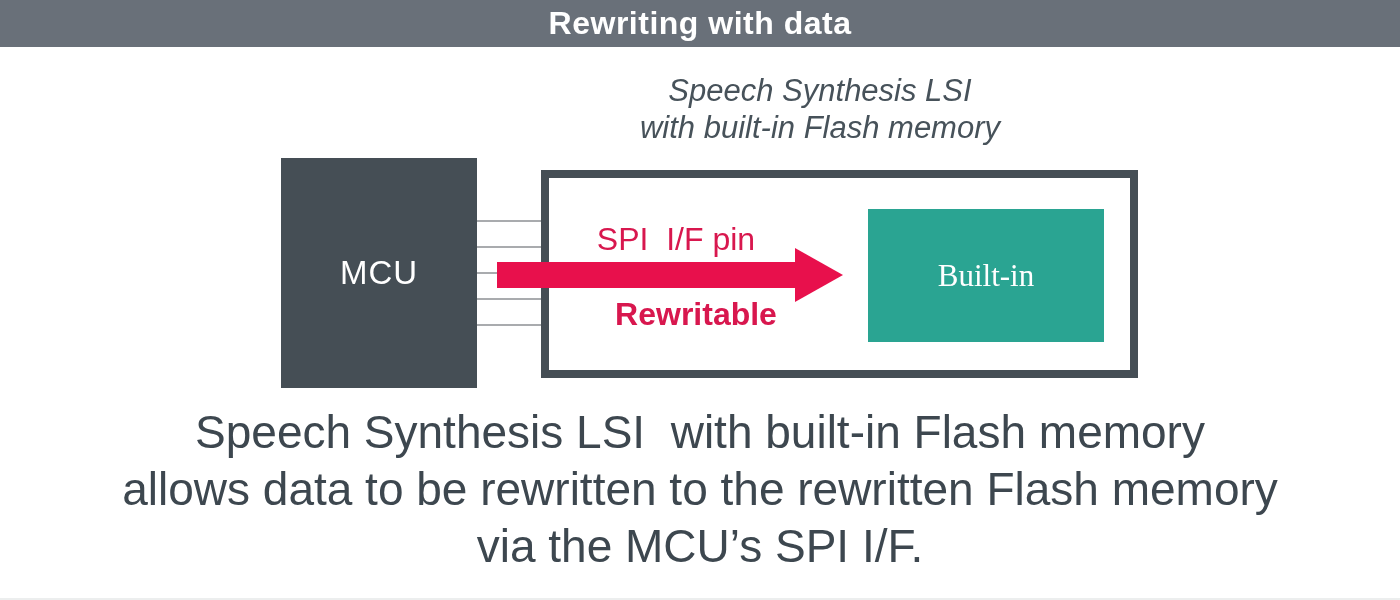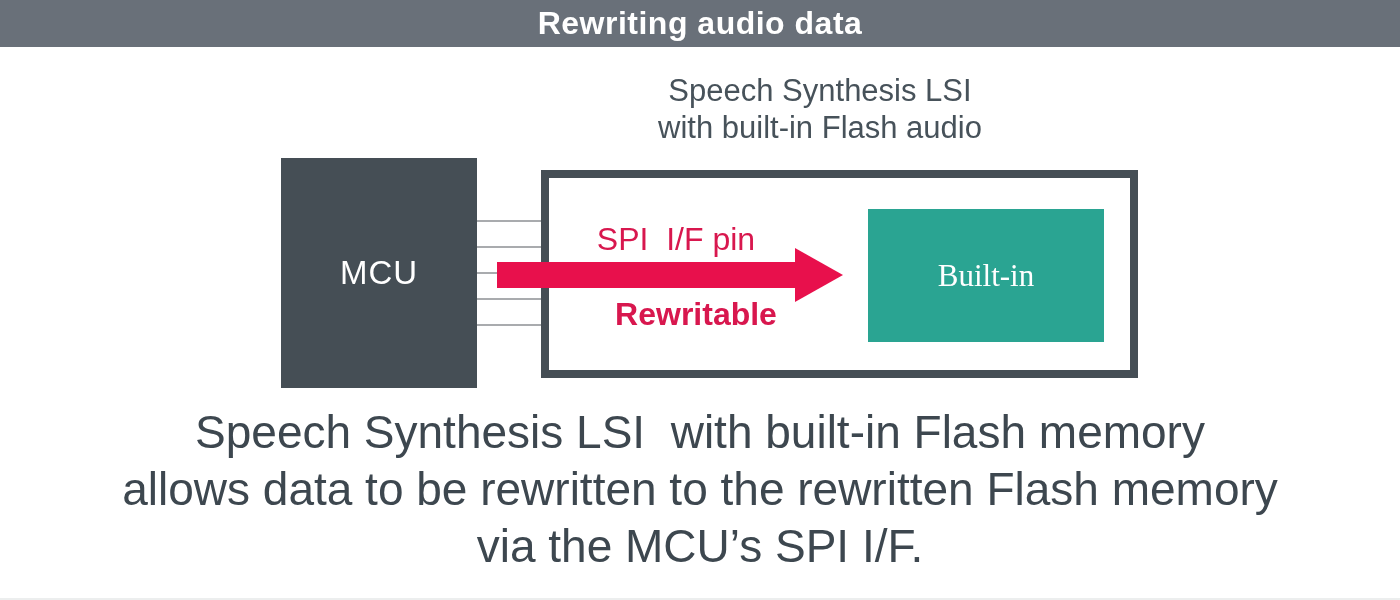--- a/index.html
+++ b/index.html
@@ -35,20 +35,21 @@
   }
   
   .lsi-label {
     position: absolute;
     left: 540px; top: 72px;
     width: 560px;
     text-align: center;
     color: #47525a;
     font-size: 31px;
     line-height: 37px;
+    font-style: italic;
   }
   
   .mcu-block {
     position: absolute;
     left: 281px; top: 158px;
     width: 196px; height: 230px;
     background: #454e55;
     display: flex;
     align-items: center;
     justify-content: center;
@@ -149,26 +150,26 @@
     line-height: 57px;
   }
   .caption div { white-space: pre-wrap; }
 </style>
 </head>
 <body>
 
 <div class="canvas">
 
   <div class="header-bar">
-    <div class="header-title">Rewriting audio data</div>
+    <div class="header-title">Rewriting with data</div>
   </div>
 
   <div class="lsi-label">
     <div>Speech Synthesis LSI</div>
-    <div>with built-in Flash audio</div>
+    <div>with built-in Flash memory</div>
   </div>
 
   <div class="mcu-block">
     <span class="mcu-label">MCU</span>
   </div>
 
   <div class="pin pin-1"></div>
   <div class="pin pin-2"></div>
   <div class="pin pin-3"></div>
   <div class="pin pin-4"></div>

